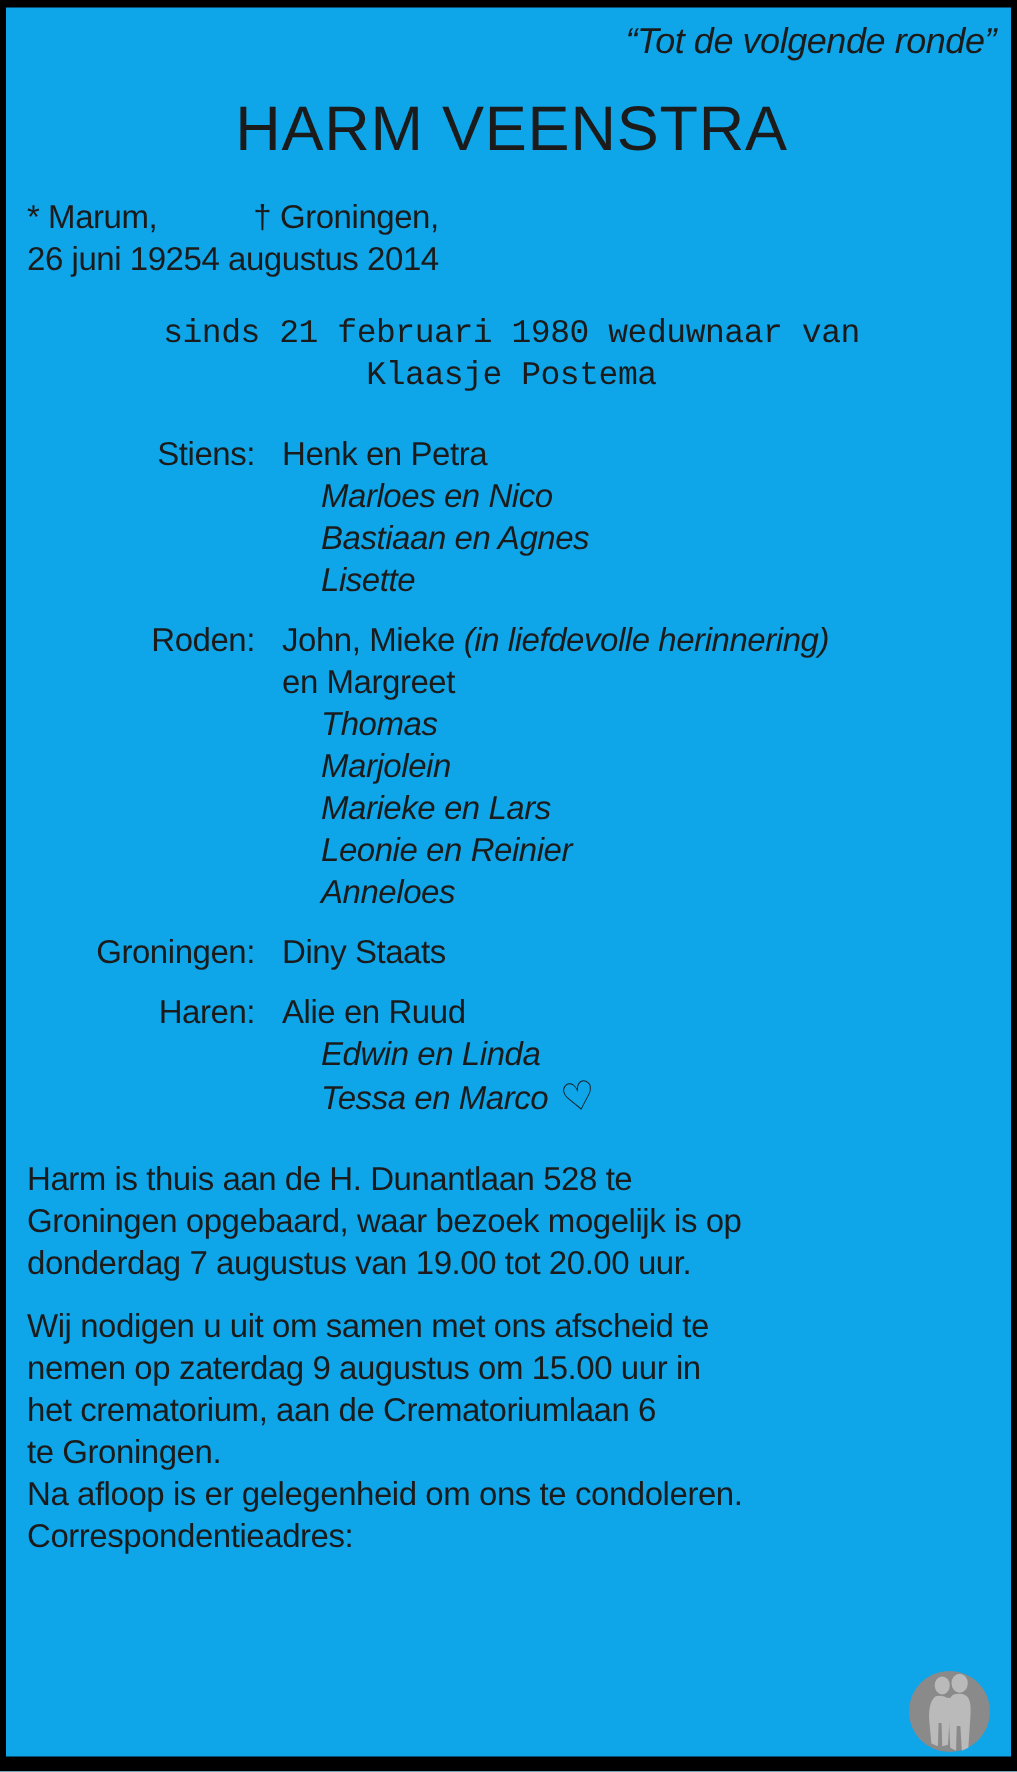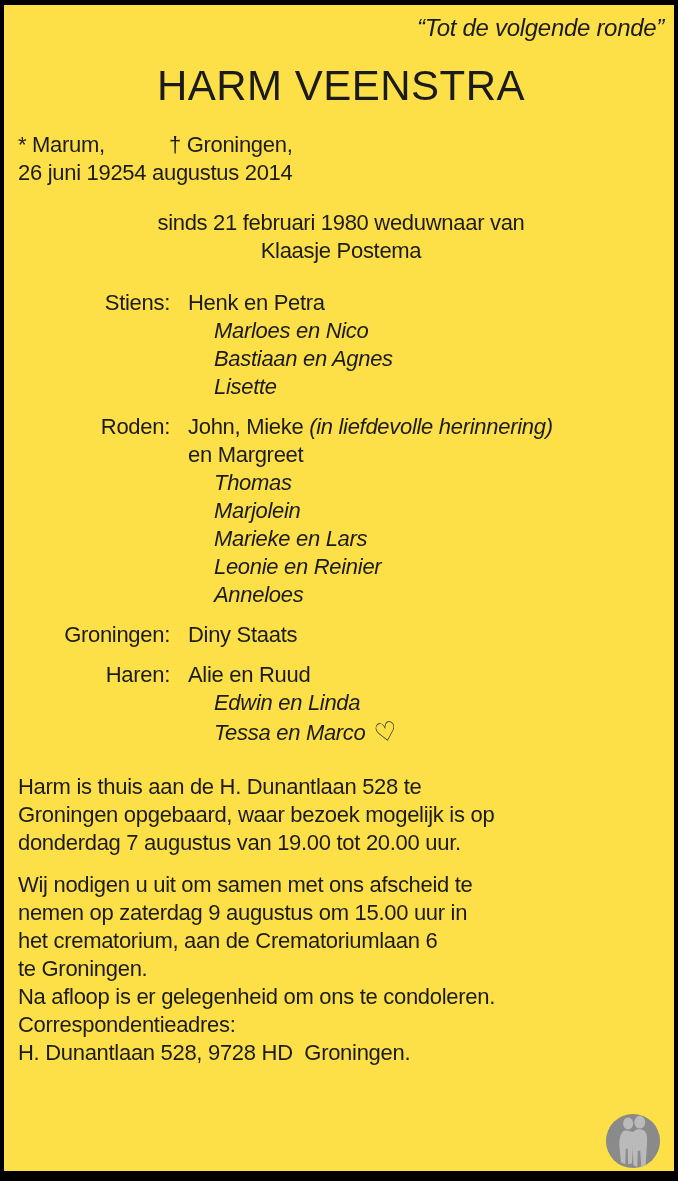--- a/index.html
+++ b/index.html
@@ -1,21 +1,21 @@
 <!DOCTYPE html>
 <html><head>
 <meta charset="utf-8">
 <style>
   html, body { margin: 0; padding: 0; background: #ffffff; }
   .page {
     position: relative;
     width: 678px;
     height: 1181px;
     box-sizing: border-box;
-    background: #fde047;
+    background: #0ea5e9;
     border-left: 4px solid #000;
     border-right: 4px solid #000;
     border-top: 5px solid #000;
     border-bottom: 10px solid #000;
     overflow: hidden;
     font-family: "Liberation Sans", "DejaVu Sans", sans-serif;
     color: #1b1b1b;
     font-size: 22px;
     line-height: 28px;
     letter-spacing: -0.3px;
@@ -40,21 +40,21 @@
     font-weight: normal;
     letter-spacing: 0.5px;
   }
 
   .dates {
     margin-top: 22px;
     display: flex;
   }
   .dates .death { text-align: right; }
 
-  .widower { margin-top: 22px; text-align: center; }
+  .widower { margin-top: 22px; text-align: center; font-family: Liberation Mono, monospace; }
 
   .family { margin-top: 24px; }
   .fam-row { display: flex; }
   .fam-row + .fam-row { margin-top: 12px; }
   .fam-label {
     width: 152px;
     flex: 0 0 152px;
     text-align: right;
   }
   .fam-names { padding-left: 18px; }
@@ -161,21 +161,20 @@
     <div class="para2">
       <div>Wij nodigen u uit om samen met ons afscheid te</div>
       <div>nemen op zaterdag 9 augustus om 15.00 uur in</div>
       <div>het crematorium, aan de Crematoriumlaan 6</div>
       <div>te Groningen.</div>
       <div>Na afloop is er gelegenheid om ons te condoleren.</div>
     </div>
 
     <div class="corr">
       <div>Correspondentieadres:</div>
-      <div class="pre">H. Dunantlaan 528, 9728 HD  Groningen.</div>
     </div>
 
   </div>
 
   <svg class="logo" viewBox="0 0 60 60" aria-hidden="true">
     <circle cx="30" cy="30" r="28" fill="#8a8a8a"></circle>
     <g fill="#bababa">
 
       <ellipse cx="25" cy="12" rx="5.2" ry="6.2"></ellipse>
       <path d="M20.5 19.5 C17 22 15.5 28 16 36 L17.5 52 L22 54 L22.5 38 L24.5 38 L25 54 L29 53 L30 34 L30 22 C28 19.5 23.5 18.5 20.5 19.5 Z"></path>

